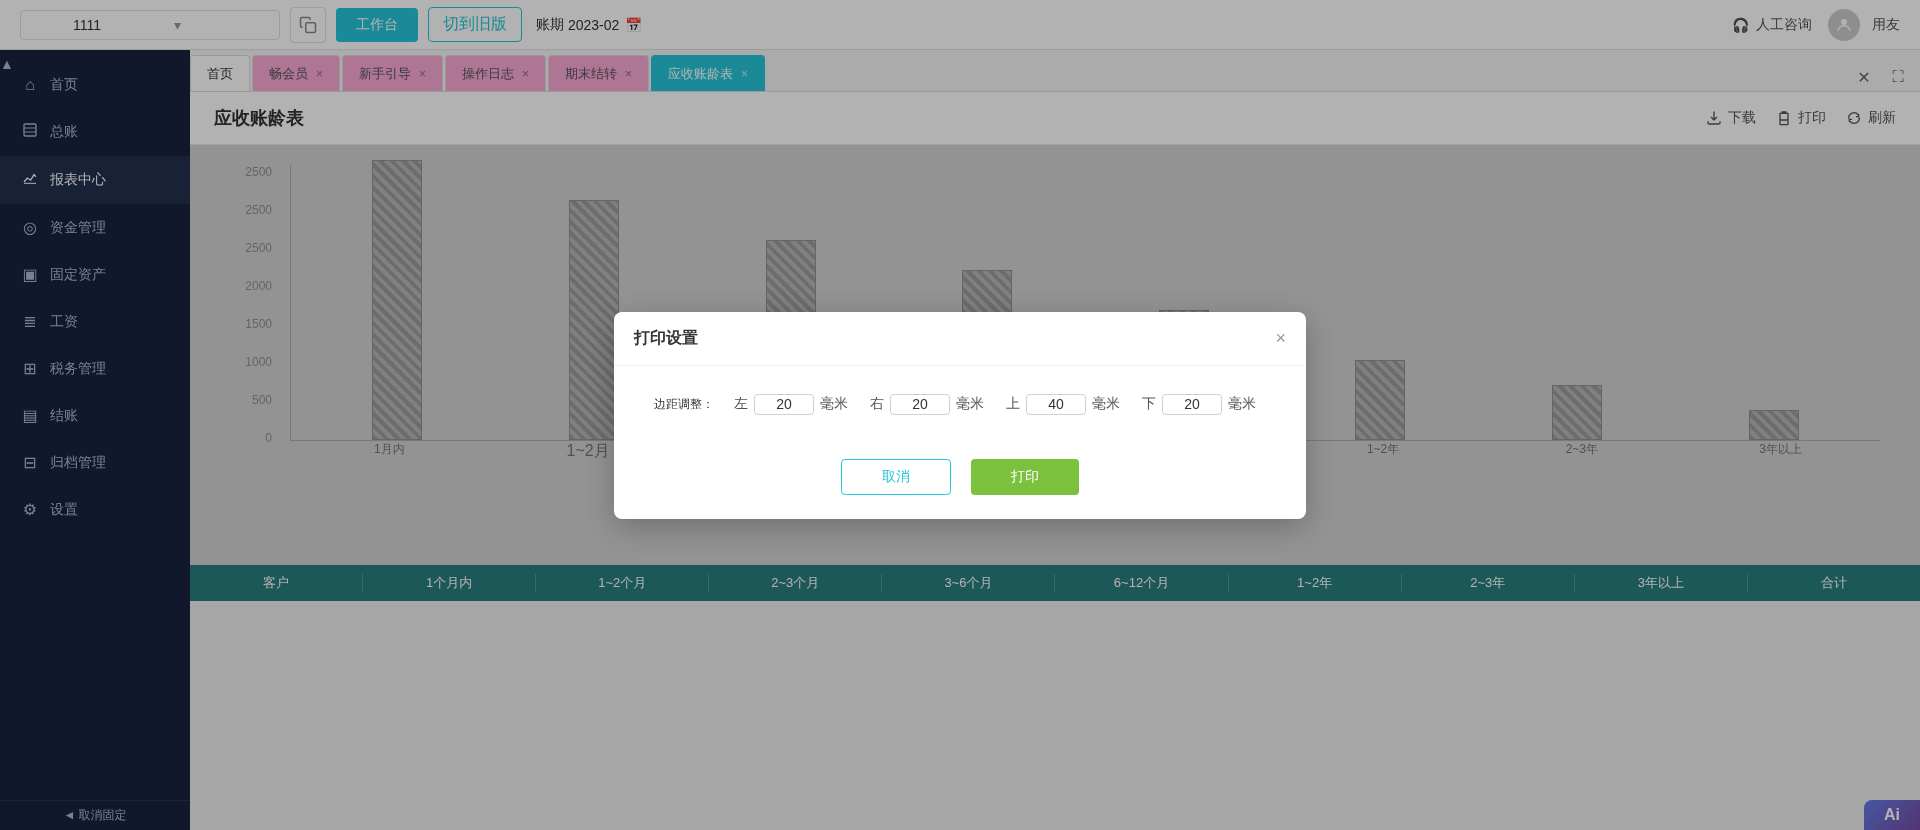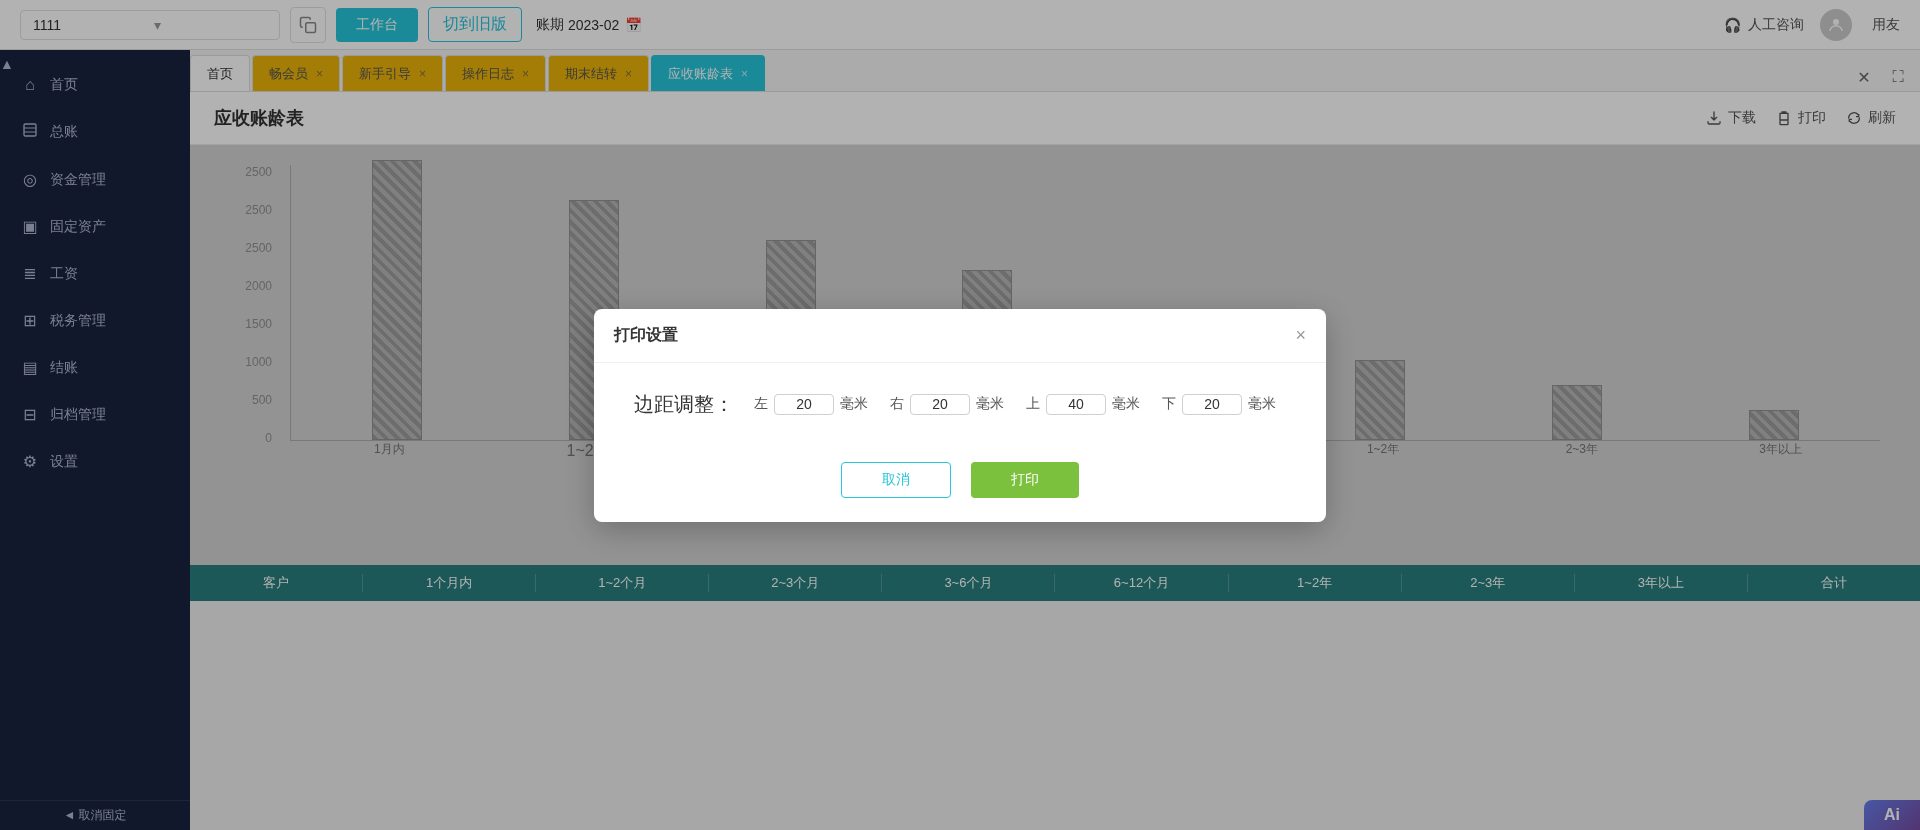--- a/index.html
+++ b/index.html
@@ -37,21 +37,21 @@
       display: flex;
       align-items: center;
       margin-left: 20px;
       padding: 6px 12px;
       border: 1px solid #e0e0e0;
       border-radius: 4px;
       cursor: pointer;
       min-width: 260px;
       background: #fff;
     }
-    .company-selector span { flex: 1; color: #333; }
+    .company-selector span { flex: 1; color: #333; margin-left: 40px; }
     .company-selector .arrow { color: #999; margin-left: 8px; }
 
     .header-icon-btn {
       width: 36px;
       height: 36px;
       border: 1px solid #e0e0e0;
       border-radius: 4px;
       display: flex;
       align-items: center;
       justify-content: center;
@@ -99,21 +99,21 @@
     .header-right .service {
       display: flex;
       align-items: center;
       gap: 6px;
       color: #555;
       cursor: pointer;
     }
     .header-right .user {
       display: flex;
       align-items: center;
-      gap: 20px;
+      gap: 12px;
       cursor: pointer;
       color: #555;
     }
     .avatar {
       width: 32px;
       height: 32px;
       background: #ccc;
       border-radius: 50%;
       display: flex;
       align-items: center;
@@ -187,21 +187,21 @@
       align-items: flex-end;
       border-bottom: 1px solid #ddd;
       padding-left: 0;
       position: relative;
     }
     .tab {
       padding: 0 16px;
       height: 36px;
       display: flex;
       align-items: center;
-      background: #eab308;
+      background: #f9a8d4;
       border: 1px solid #ddd;
       border-bottom: none;
       margin-right: 2px;
       cursor: pointer;
       font-size: 13px;
       color: #555;
       border-radius: 4px 4px 0 0;
       position: relative;
     }
     .tab.active {
@@ -330,21 +330,21 @@
     }
     .dialog-body {
       padding: 28px 40px;
       display: flex;
       align-items: center;
       gap: 12px;
       flex-wrap: wrap;
     }
     .margin-label {
       color: #333;
-      font-size: 20px;
+      font-size: 12px;
       margin-right: 8px;
     }
     .margin-item {
       display: flex;
       align-items: center;
       gap: 6px;
       margin-right: 10px;
     }
     .margin-direction {
       color: #555;
@@ -459,20 +459,29 @@
       </div>
       <div class="sidebar-item">
         <span class="s-icon">
           <svg width="16" height="16" viewBox="0 0 24 24" fill="none">
             <rect x="3" y="3" width="18" height="18" rx="2" stroke="#b0b8d0" stroke-width="2"></rect>
             <line x1="3" y1="9" x2="21" y2="9" stroke="#b0b8d0" stroke-width="1.5"></line>
             <line x1="3" y1="15" x2="21" y2="15" stroke="#b0b8d0" stroke-width="1.5"></line>
           </svg>
         </span>
         <span class="s-label">总账</span>
+      </div>
+      <div class="sidebar-item active">
+        <span class="s-icon">
+          <svg width="16" height="16" viewBox="0 0 24 24" fill="none">
+            <polyline points="3,18 8,12 13,15 18,7 21,10" stroke="#fff" stroke-width="2" fill="none"></polyline>
+            <line x1="3" y1="20" x2="21" y2="20" stroke="#fff" stroke-width="1.5"></line>
+          </svg>
+        </span>
+        <span class="s-label">报表中心</span>
       </div>
       <div class="sidebar-item">
         <span class="s-icon">◎</span>
         <span class="s-label">资金管理</span>
       </div>
       <div class="sidebar-item">
         <span class="s-icon">▣</span>
         <span class="s-label">固定资产</span>
       </div>
       <div class="sidebar-item">

